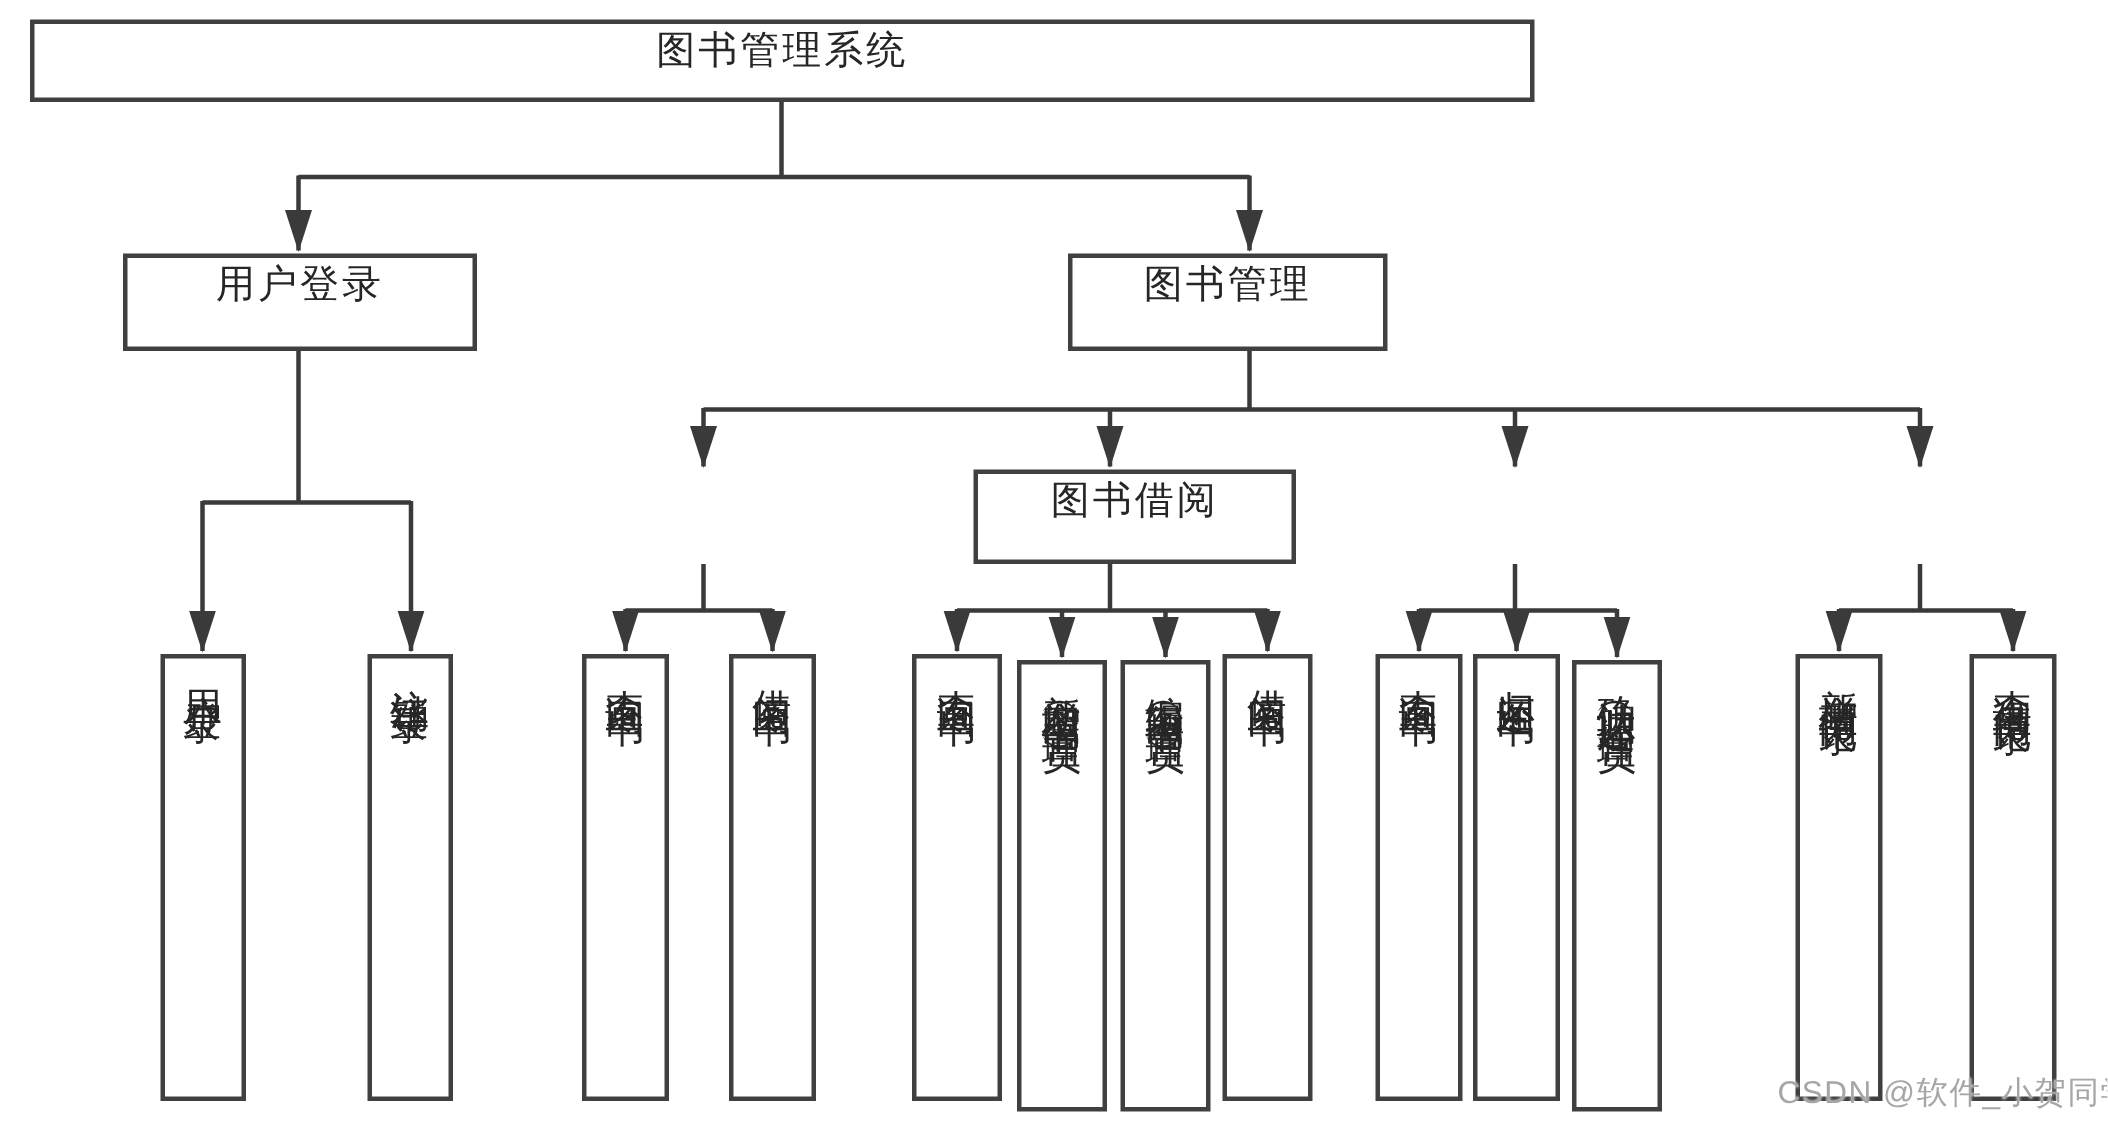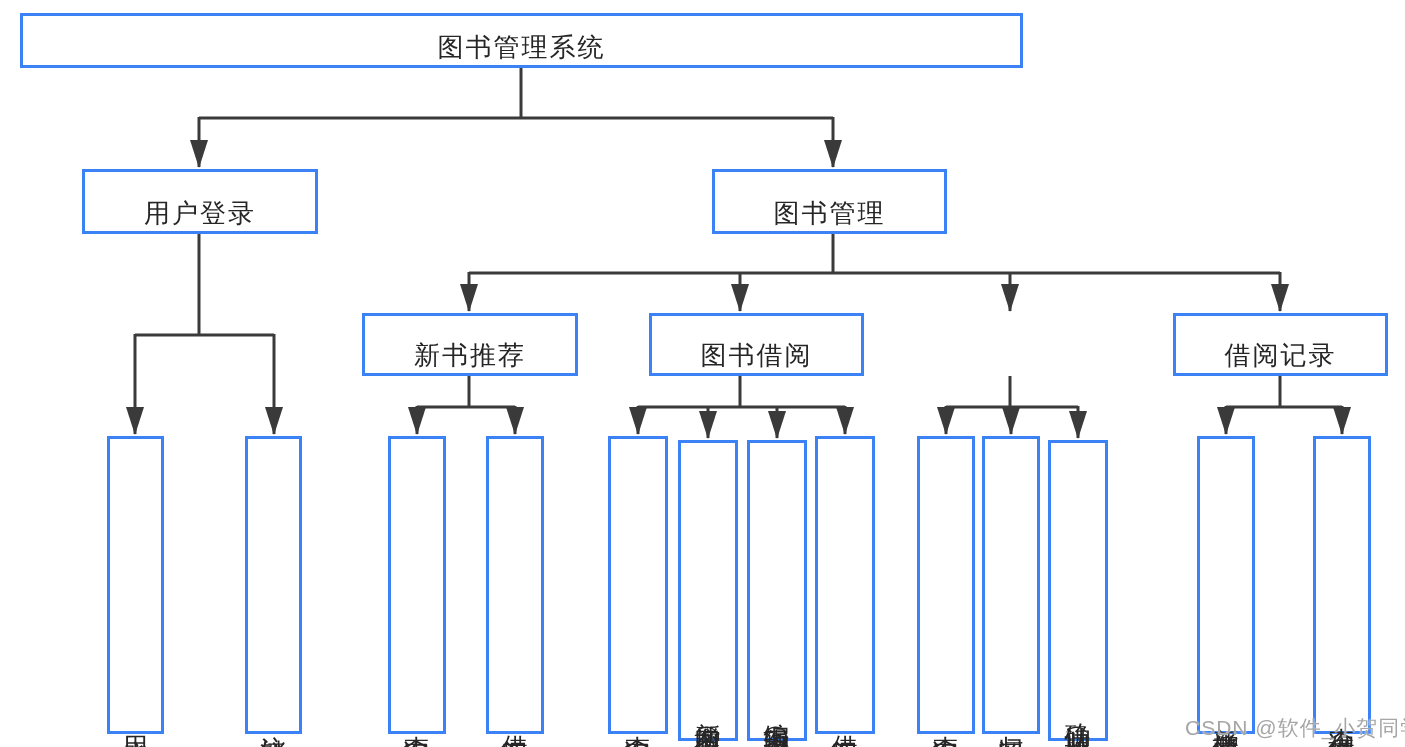--- a/index.html
+++ b/index.html
@@ -23,23 +23,23 @@
     height: 747px;
   }
   .wires line {
     stroke: #3a3a3a;
     stroke-width: 3;
   }
   .box {
     position: absolute;
     box-sizing: border-box;
     background: #ffffff;
-    border: 3px solid #3b82f6;
+    border: 3px solid #404040;
     display: flex;
-    align-items: flex-end;
+    align-items: flex-start;
     justify-content: center;
   }
   .lbl {
     font-size: 26px;
     color: #262626;
     letter-spacing: 2px;
     white-space: nowrap;
   }
   .vlbl {
     writing-mode: vertical-rl;
@@ -114,32 +114,26 @@
     <line x1="1342" y1="406" x2="1342" y2="434" marker-end="url(#arrow)"></line>
   </svg>
 
   <div class="box" style="left:20px;top:13px;width:1003px;height:55px;">
     <span class="lbl">图书管理系统</span>
   </div>
 
   <div class="box" style="left:82px;top:169px;width:236px;height:65px;">
     <span class="lbl">用户登录</span>
   </div>
-  <div class="box" style="left:712px;top:169px;width:235px;height:65px;">
+  <div class="box" style="left:712px;top:169px;width:213px;height:65px;">
     <span class="lbl">图书管理</span>
   </div>
 
-  <div class="box" style="left:362px;top:313px;width:216px;height:63px;">
-    <span class="lbl">新书推荐</span>
-  </div>
   <div class="box" style="left:633px;top:313px;width:215px;height:63px;margin-left:16px;">
     <span class="lbl">图书借阅</span>
-  </div>
-  <div class="box" style="left:1173px;top:313px;width:215px;height:63px;">
-    <span class="lbl">借阅记录</span>
   </div>
 
   <div class="box" style="left:107px;top:436px;width:57px;height:298px;">
     <span class="vlbl">用户登录</span>
   </div>
   <div class="box" style="left:245px;top:436px;width:57px;height:298px;">
     <span class="vlbl">注销登录</span>
   </div>
 
   <div class="box" style="left:388px;top:436px;width:58px;height:298px;">

